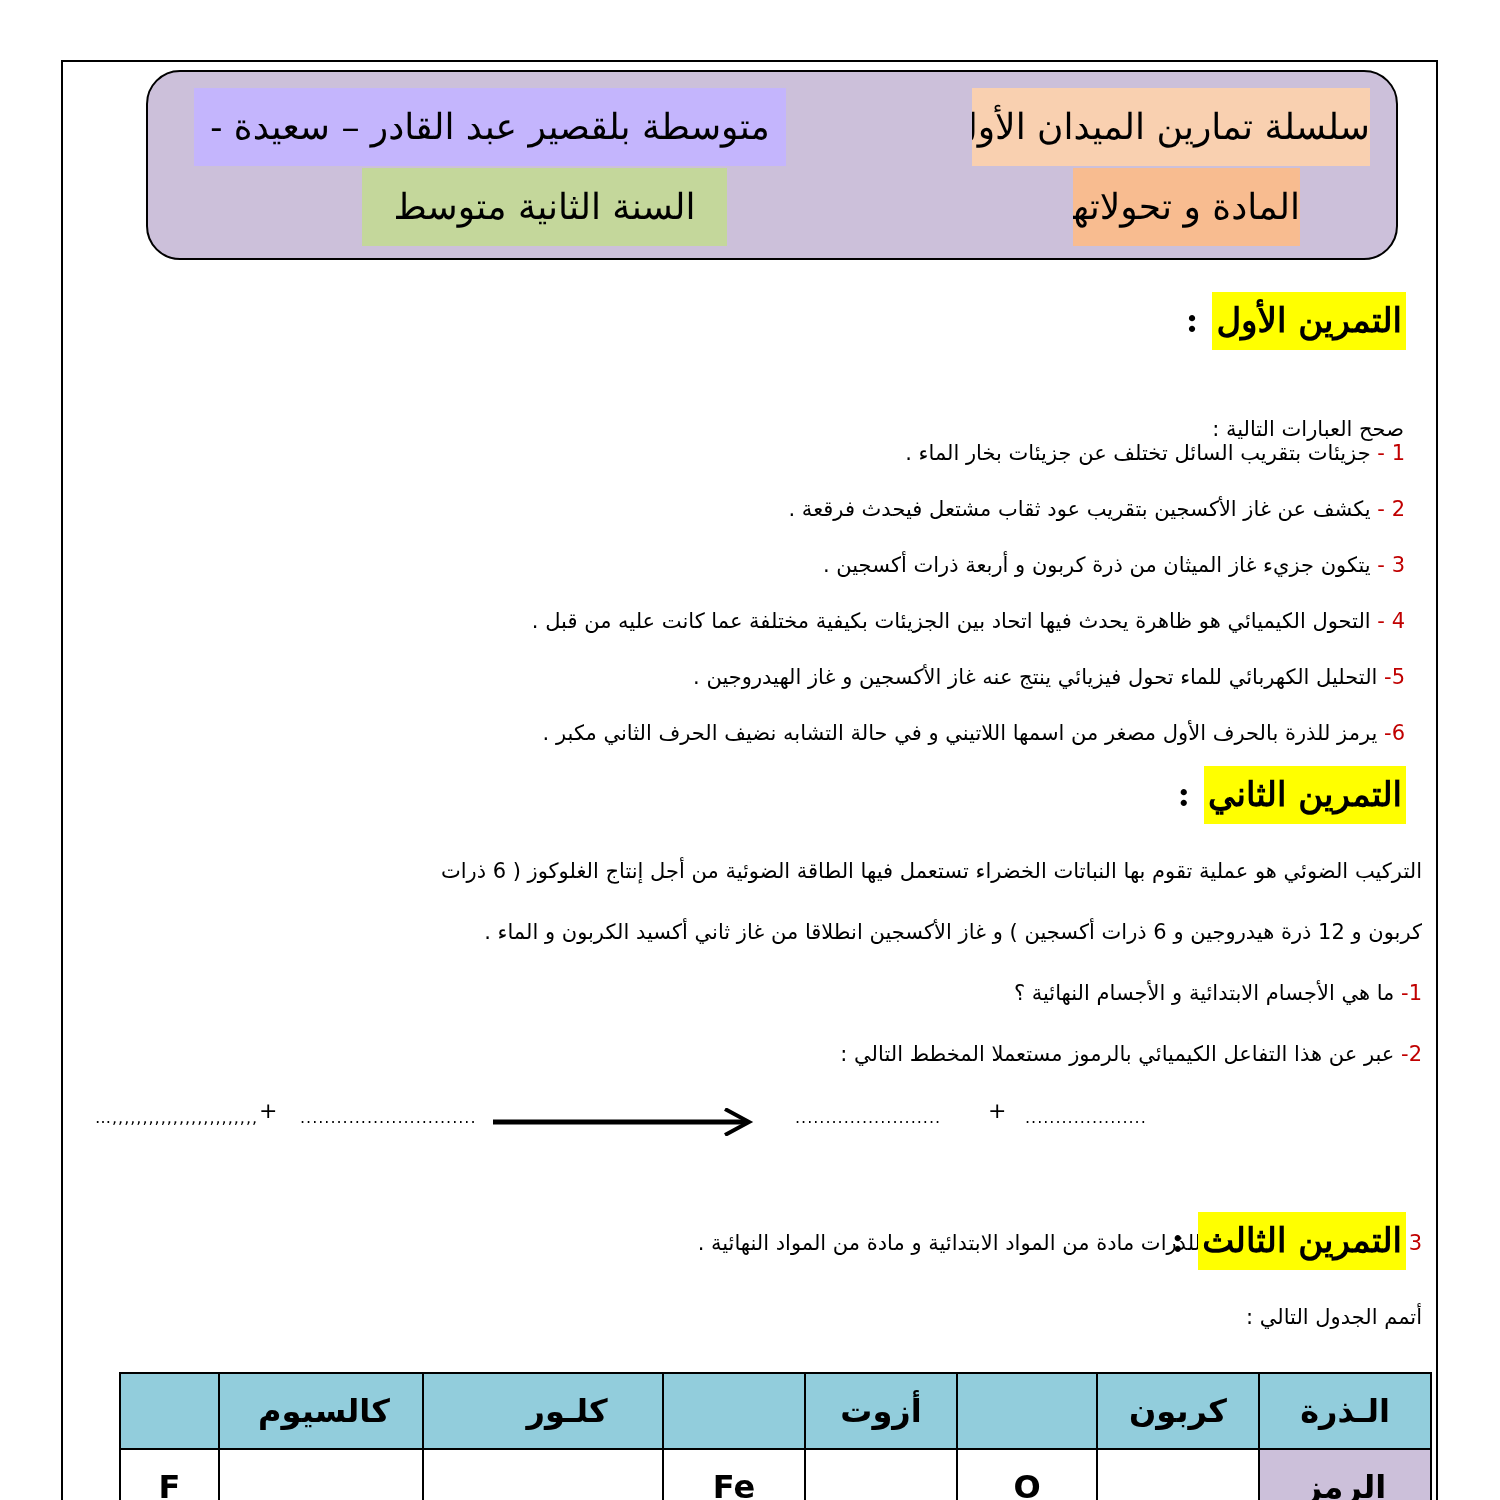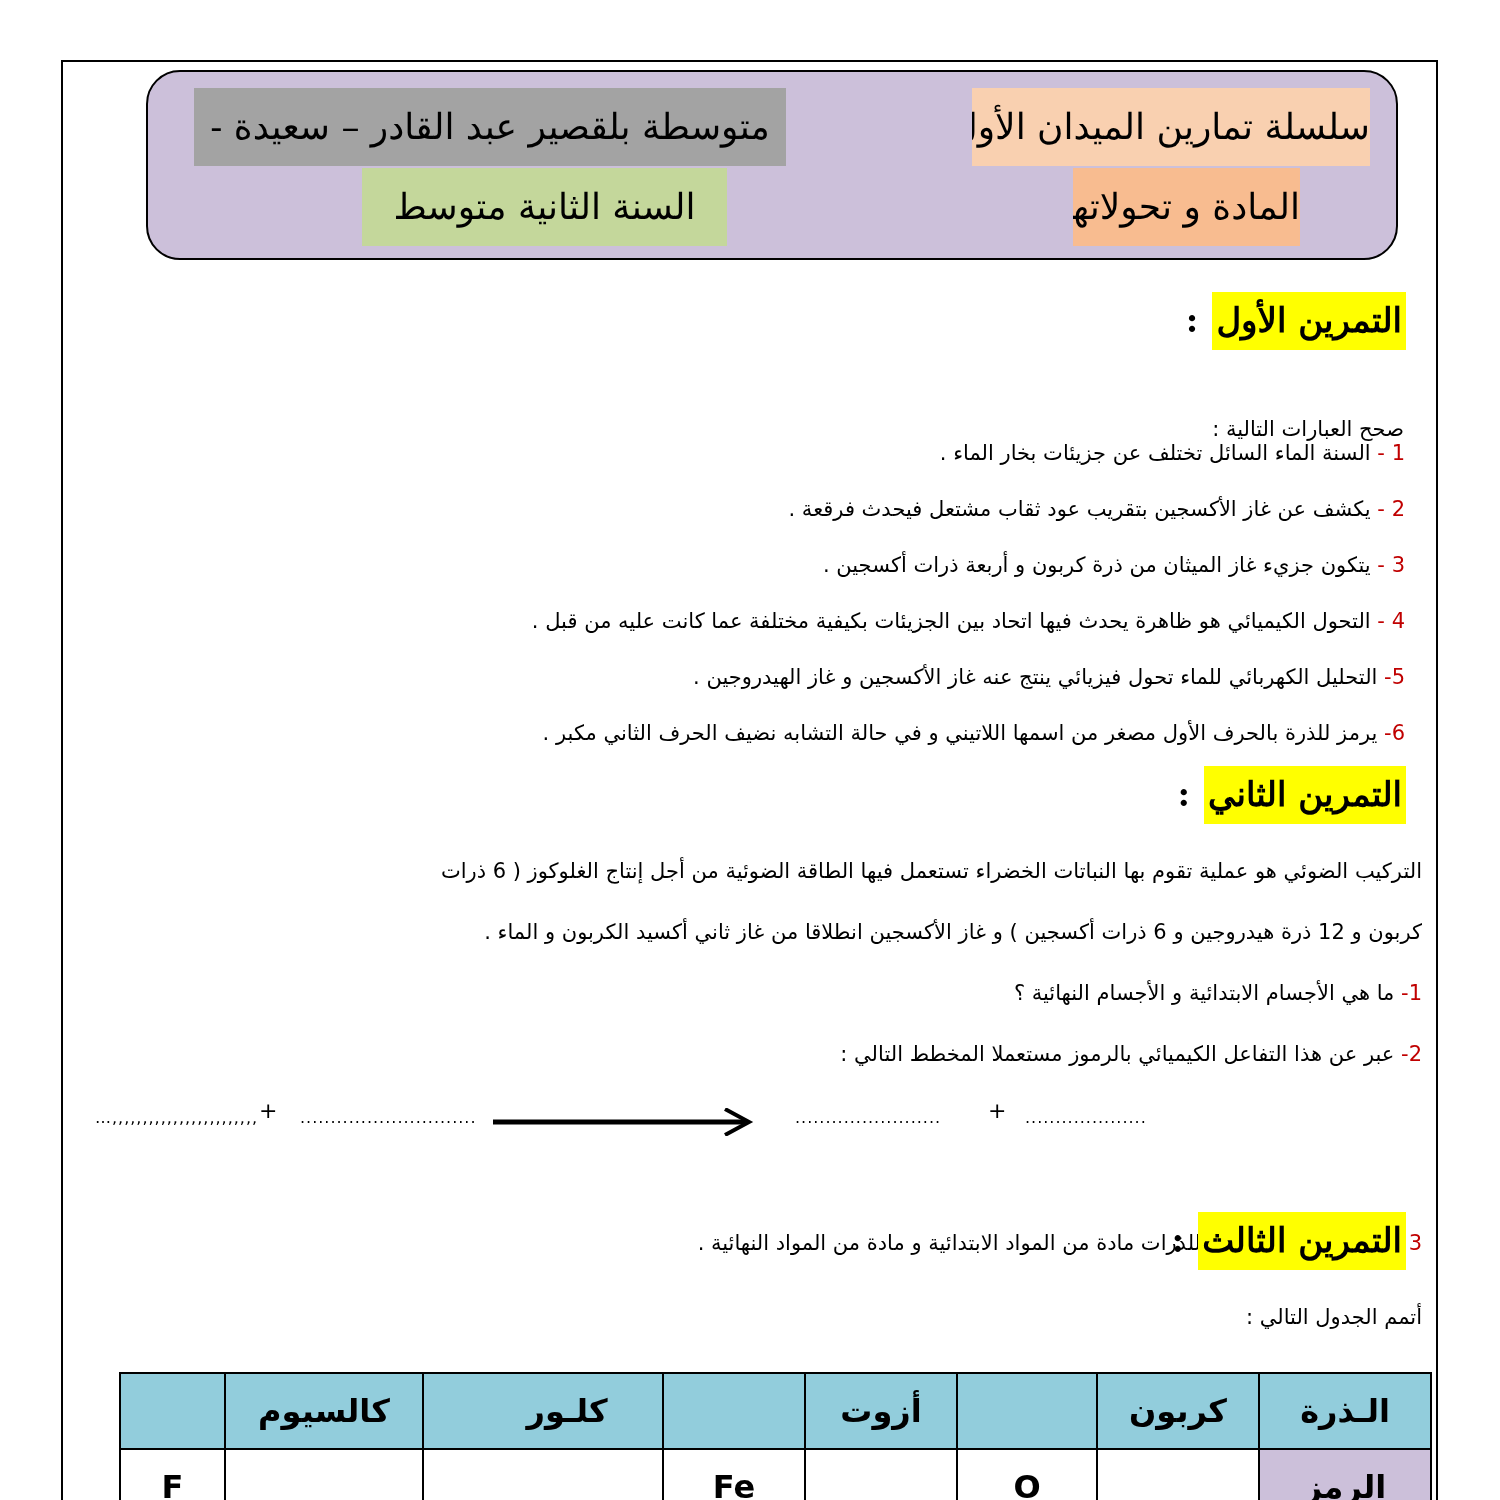--- a/index.html
+++ b/index.html
@@ -2,21 +2,21 @@
 <html><head>
 <meta charset="utf-8">
 <style>
   html, body { margin:0; padding:0; background:#ffffff; }
   body { width:1500px; height:1500px; position:relative; overflow:hidden; font-family:"DejaVu Sans", sans-serif; color:#000; }
   .page-frame { position:absolute; left:61px; top:60px; width:1377px; height:1460px; border:2px solid #000; border-bottom:none; box-sizing:border-box; }
   .header-box { position:absolute; left:146px; top:70px; width:1252px; height:190px; background:#ccc0da; border:2px solid #000; border-radius:34px; box-sizing:border-box; }
   .hl { position:absolute; font-family:"DejaVu Serif", serif; font-size:36px; line-height:78px; height:78px; text-align:center; direction:rtl; white-space:nowrap; overflow:hidden; }
   .h-series { left:972px; top:88px; width:398px; background:#f9d0b0; }
   .h-matter { left:1073px; top:168px; width:227px; background:#f8bc90; }
-  .h-school { left:194px; top:88px; width:592px; background:#a3a3a3; }
+  .h-school { left:194px; top:88px; width:592px; background:#c4b5fd; }
   .h-grade { left:362px; top:168px; width:365px; background:#c4d79b; }
 
   .rtl { direction:rtl; text-align:center; position:absolute; white-space:nowrap; }
   .ex-title { font-family:"DejaVu Serif", serif; font-weight:bold; font-size:34px; line-height:40px; }
   .ex-title .mark { background:#ffff00; padding:8px 4px 10px 4px; }
   .ex-title .colon { margin-right:14px; }
   .line { font-size:21px; line-height:30px; }
   .num { color:#c00000; }
 
   .ex1-title { right:94px; top:300px; }
@@ -44,21 +44,21 @@
 <div class="hl h-series">سلسلة تمارين الميدان الأول</div>
 <div class="hl h-matter">المادة و تحولاتها</div>
 <div class="hl h-school">متوسطة بلقصير عبد القادر – سعيدة -</div>
 <div class="hl h-grade">السنة الثانية متوسط</div>
 
 <div class="rtl ex-title ex1-title">
   <span class="mark">التمرين الأول</span><span class="colon">:</span>
 </div>
 <div class="rtl line" style="right:96px; top:382px;margin-top:32px;">صحح العبارات التالية :</div>
 
-<div class="rtl line" style="right:95px; top:438px;"><span class="num">1 -</span><span> السنة الماء السائل تختلف عن جزيئات بخار الماء .</span></div>
+<div class="rtl line" style="right:95px; top:438px;"><span class="num">1 -</span><span> جزيئات بتقريب السائل تختلف عن جزيئات بخار الماء .</span></div>
 <div class="rtl line" style="right:95px; top:494px;"><span class="num">2 -</span><span> يكشف عن غاز الأكسجين بتقريب عود ثقاب مشتعل فيحدث فرقعة .</span></div>
 <div class="rtl line" style="right:95px; top:550px;"><span class="num">3 -</span><span> يتكون جزيء غاز الميثان من ذرة كربون و أربعة ذرات أكسجين .</span></div>
 <div class="rtl line" style="right:95px; top:606px;"><span class="num">4 -</span><span> التحول الكيميائي هو ظاهرة يحدث فيها اتحاد بين الجزيئات بكيفية مختلفة عما كانت عليه من قبل .</span></div>
 <div class="rtl line" style="right:95px; top:662px;"><span class="num">5-</span><span> التحليل الكهربائي للماء تحول فيزيائي ينتج عنه غاز الأكسجين و غاز الهيدروجين .</span></div>
 <div class="rtl line" style="right:95px; top:718px;"><span class="num">6-</span><span> يرمز للذرة بالحرف الأول مصغر من اسمها اللاتيني و في حالة التشابه نضيف الحرف الثاني مكبر .</span></div>
 
 <div class="rtl ex-title ex2-title">
   <span class="mark">التمرين الثاني</span><span class="colon">:</span>
 </div>
 <div class="rtl line" style="right:78px; top:856px;">التركيب الضوئي هو عملية تقوم بها النباتات الخضراء تستعمل فيها الطاقة الضوئية من أجل إنتاج الغلوكوز ( 6 ذرات</div>
@@ -88,21 +88,21 @@
 
 <table class="atoms">
   <tbody>
       <tr class="hdr">
     <td class="lbl">الـذرة</td>
     <td style="width:160px;">كربون</td>
     <td style="width:138px;"></td>
     <td style="width:150px;">أزوت</td>
     <td style="width:140px;"></td>
     <td style="width:190px;padding-left:48px;">كلـور</td>
-    <td style="width:196px;">كالسيوم</td>
+    <td style="width:196px;padding-left:6px;">كالسيوم</td>
     <td></td>
   </tr>
   <tr class="sym">
     <td class="lbl">الرمز</td>
     <td></td>
     <td>O</td>
     <td></td>
     <td>Fe</td>
     <td></td>
     <td></td>

